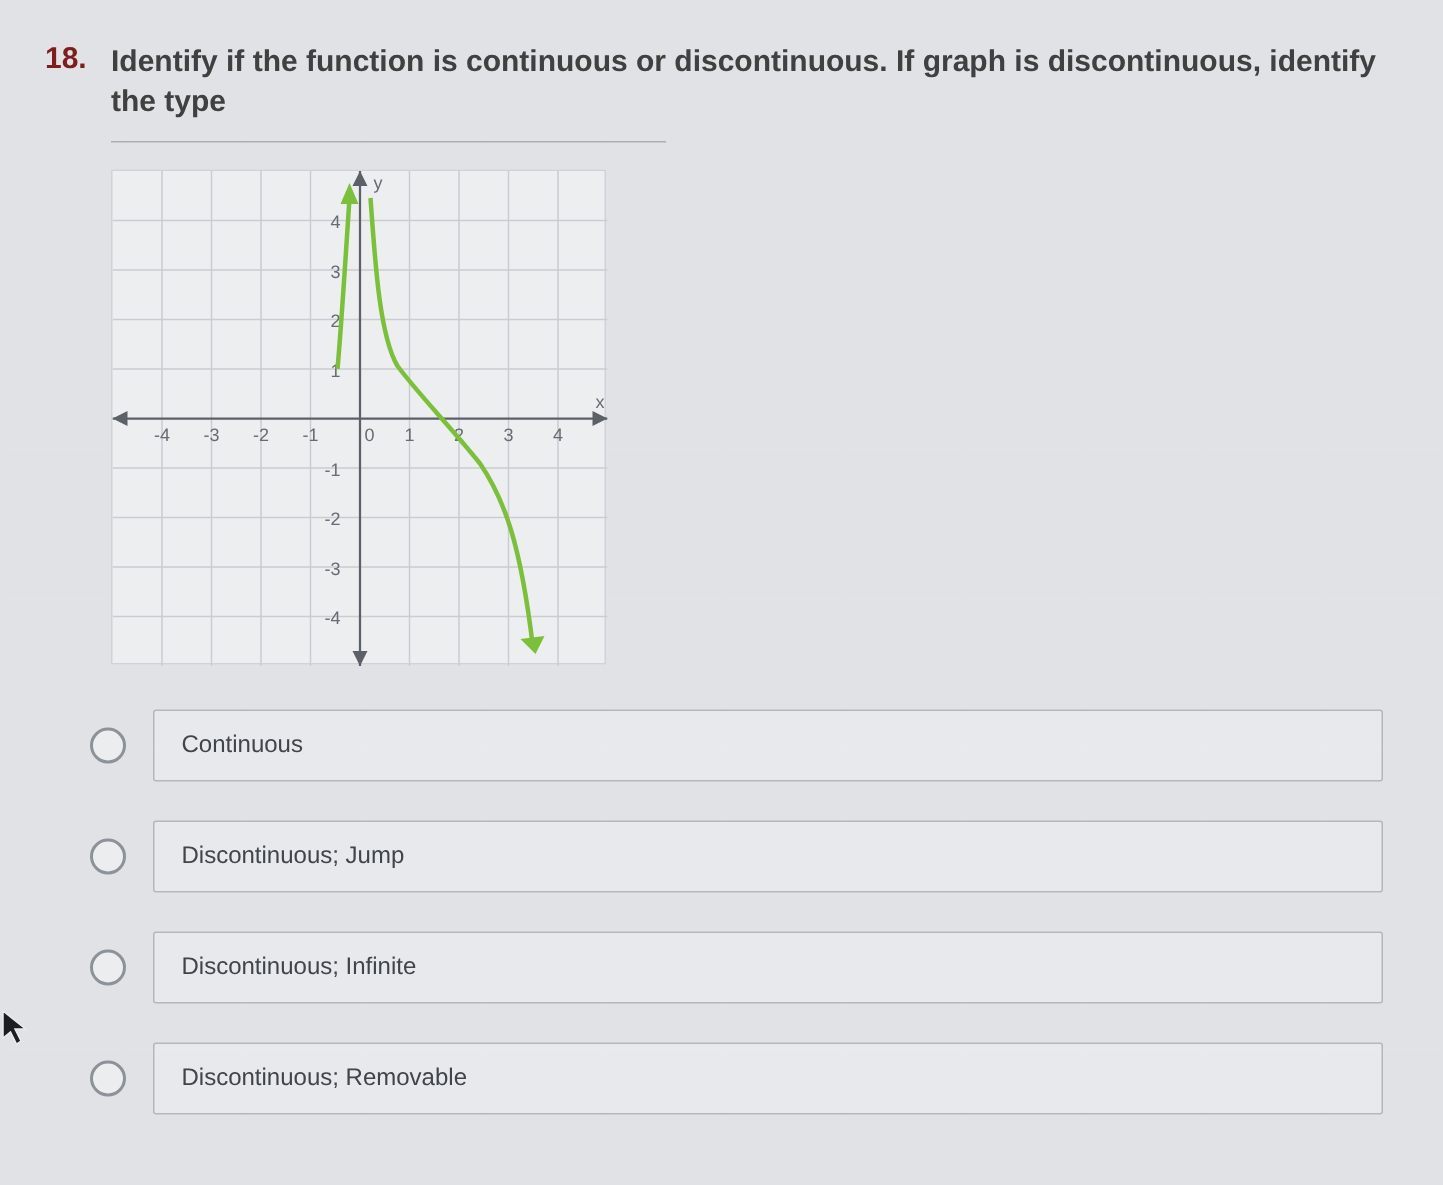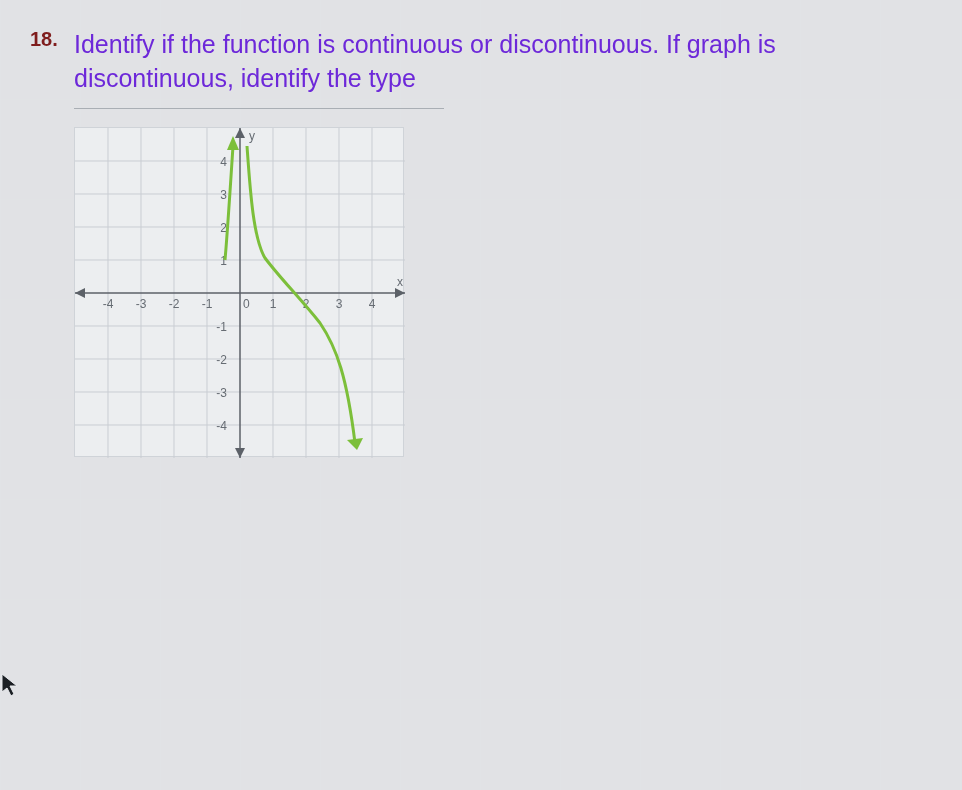--- a/index.html
+++ b/index.html
@@ -15,21 +15,21 @@
     background-size: 80px 100%, 100% 100px;
   }
   .page {
     background: rgba(231,233,235,0.85);
     width: 100%;
     height: 100%;
     padding: 28px 30px 20px 30px;
   }
   .q-row { display: flex; gap: 14px; }
   .q-num { font-weight: 700; color: #7f1d1d; font-size: 20px; width: 30px; flex-shrink: 0; }
-  .q-text { font-weight: 400; color: #6d28d9; font-size: 25px; line-height: 1.35; }
+  .q-text { font-weight: 700; color: #404040; font-size: 20px; line-height: 1.35; }
 
   .graph-wrap {
     margin-top: 12px;
     margin-left: 44px;
     border-top: 1px solid #a9aeb4;
     width: 370px;
     padding: 18px 0 0 0;
   }
   .graph-box {
     width: 330px;
@@ -145,18 +145,36 @@
 
         <path class="curve" d="M 150 132 C 152 110, 154 80, 158 18"></path>
         <polygon class="arrow" points="158,8 152,22 164,22"></polygon>
 
         <path class="curve" d="M 172 18 C 175 60, 178 110, 190 130 C 205 150, 225 170, 245 195 C 262 220, 272 250, 280 315"></path>
         <polygon class="arrow" points="282,322 272,312 288,310"></polygon>
       </svg>
     </div>
   </div>
 
+  <div class="options">
+    <div class="opt-row">
+      <div class="radio"></div>
+      <div class="opt-box">Continuous</div>
+    </div>
+    <div class="opt-row">
+      <div class="radio"></div>
+      <div class="opt-box">Discontinuous; Jump</div>
+    </div>
+    <div class="opt-row">
+      <div class="radio"></div>
+      <div class="opt-box">Discontinuous; Infinite</div>
+    </div>
+    <div class="opt-row">
+      <div class="radio"></div>
+      <div class="opt-box">Discontinuous; Removable</div>
+    </div>
+  </div>
 
 </div>
 
 <svg class="cursor" viewBox="0 0 20 26">
   <path d="M2 2 L2 20 L7 16 L11 24 L14 22 L10 14 L17 14 Z" fill="#1b1f24" stroke="#e9ebee" stroke-width="1"></path>
 </svg>
 
 </body></html>

